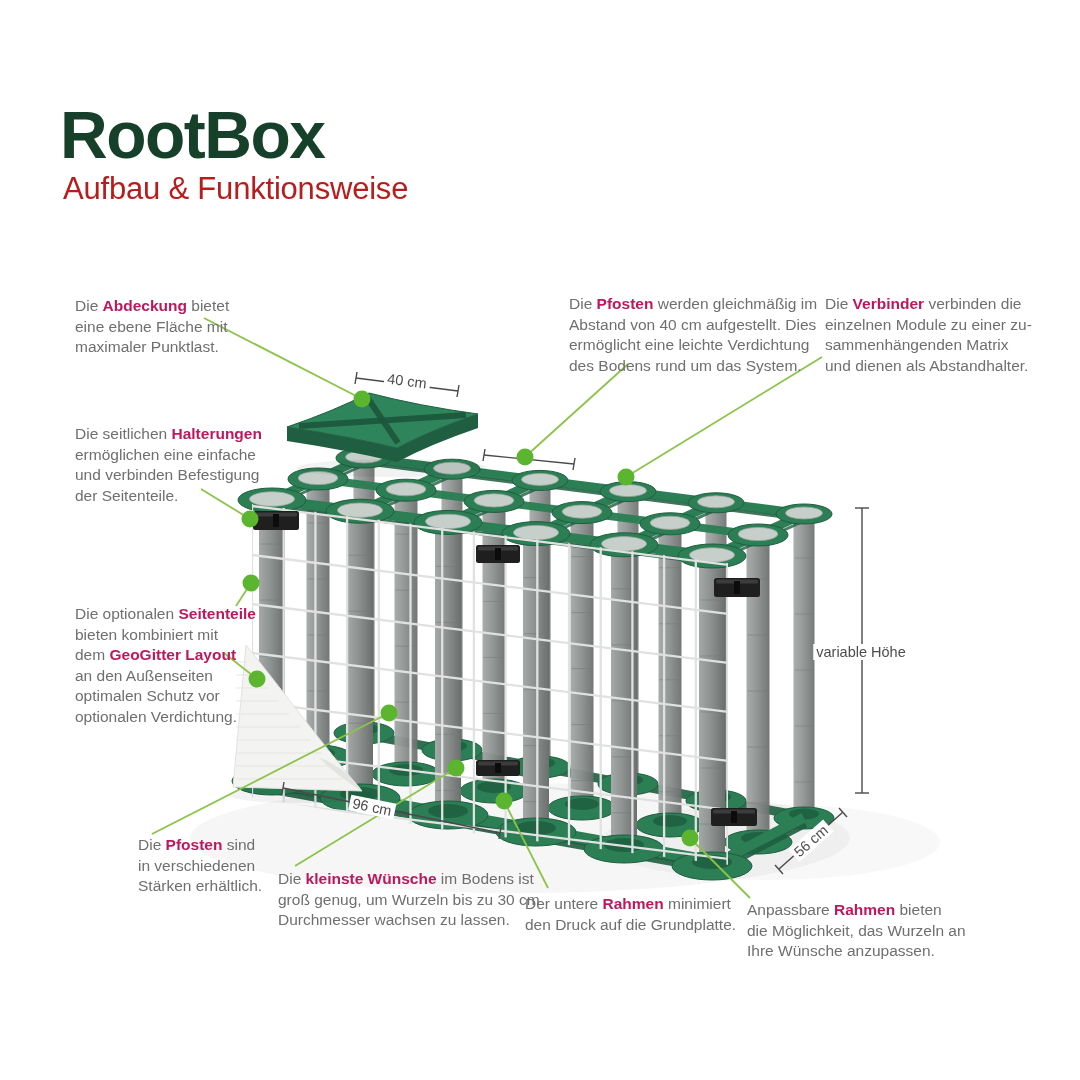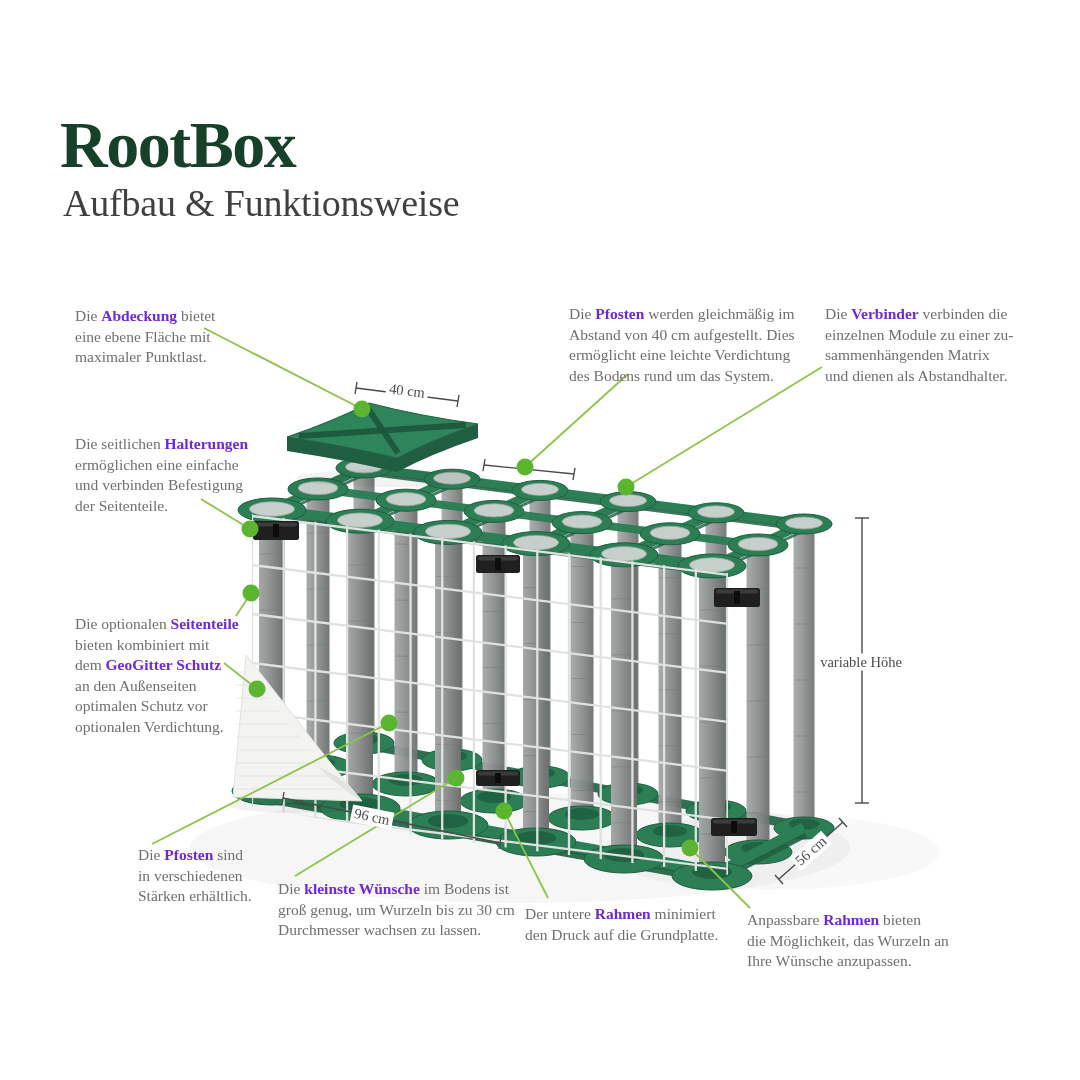--- a/index.html
+++ b/index.html
@@ -1,35 +1,35 @@
 <!DOCTYPE html>
 <html><head>
 <meta charset="utf-8">
 <style>
   html,body{margin:0;padding:0;}
   body{
     width:1080px;height:1080px;position:relative;overflow:hidden;
     background:#ffffff;
     font-family:"Liberation Sans", sans-serif;
   }
-  .stage{position:absolute;left:0;top:10px;width:1080px;height:828px;font-family:Liberation Serif, serif;}
+  .stage{position:absolute;left:0;top:0;width:1080px;height:828px;}
   svg.illu{position:absolute;left:0;top:0;}
   .title{
     position:absolute;left:60px;top:97px;
     font-size:66px;font-weight:700;color:#17402a;letter-spacing:-1.5px;
   }
   .subtitle{
     position:absolute;left:63px;top:171px;
-    font-size:38px;font-weight:400;color:#404040;letter-spacing:-0.2px;
+    font-size:31px;font-weight:400;color:#b91c1c;letter-spacing:-0.2px;
   }
   .ann{
     position:absolute;font-size:15.5px;line-height:20.6px;color:#6f6f6f;
     white-space:nowrap;
   }
-  .ann .kw{color:#6d28d9;font-weight:700;}
+  .ann .kw{color:#be185d;font-weight:700;}
   .dim{
     position:absolute;font-size:14.5px;color:#4d4d4d;background:#ffffff;
     padding:0 3px;white-space:nowrap;
     transform:translate(-50%,-50%) rotate(var(--r,0deg));
   }
 </style>
 </head>
 <body>
 
 <div class="stage">
@@ -362,21 +362,21 @@
       </g>
   </svg>
 
   <div class="title">RootBox</div>
   <div class="subtitle">Aufbau &amp; Funktionsweise</div>
 
   <div class="ann" style="left:75px;top:296px"><span>Die </span><span class="kw">Abdeckung</span><span> bietet</span><br><span>eine ebene Fläche mit</span><br><span>maximaler Punktlast.</span></div>
   <div class="ann" style="left:569px;top:294px"><span>Die </span><span class="kw">Pfosten</span><span> werden gleichmäßig im</span><br><span>Abstand von 40 cm aufgestellt. Dies</span><br><span>ermöglicht eine leichte Verdichtung</span><br><span>des Bodens rund um das System.</span></div>
   <div class="ann" style="left:825px;top:294px"><span>Die </span><span class="kw">Verbinder</span><span> verbinden die</span><br><span>einzelnen Module zu einer zu-</span><br><span>sammenhängenden Matrix</span><br><span>und dienen als Abstandhalter.</span></div>
   <div class="ann" style="left:75px;top:424px"><span>Die seitlichen </span><span class="kw">Halterungen</span><span></span><br><span>ermöglichen eine einfache</span><br><span>und verbinden Befestigung</span><br><span>der Seitenteile.</span></div>
-  <div class="ann" style="left:75px;top:604px"><span>Die optionalen </span><span class="kw">Seitenteile</span><span></span><br><span>bieten kombiniert mit</span><br><span>dem </span><span class="kw">GeoGitter Schutz</span><span></span><br><span>an den Außenseiten</span><br><span>optimalen Schutz vor</span><br><span>optionalen Verdichtung.</span></div>
+  <div class="ann" style="left:75px;top:604px"><span>Die optionalen </span><span class="kw">Seitenteile</span><span></span><br><span>bieten kombiniert mit</span><br><span>dem </span><span class="kw">GeoGitter Layout</span><span></span><br><span>an den Außenseiten</span><br><span>optimalen Schutz vor</span><br><span>optionalen Verdichtung.</span></div>
   <div class="ann" style="left:138px;top:835px"><span>Die </span><span class="kw">Pfosten</span><span> sind</span><br><span>in verschiedenen</span><br><span>Stärken erhältlich.</span></div>
   <div class="ann" style="left:278px;top:869px"><span>Die </span><span class="kw">kleinste Wünsche</span><span> im Bodens ist</span><br><span>groß genug, um Wurzeln bis zu 30 cm</span><br><span>Durchmesser wachsen zu lassen.</span></div>
   <div class="ann" style="left:525px;top:894px"><span>Der untere </span><span class="kw">Rahmen</span><span> minimiert</span><br><span>den Druck auf die Grundplatte.</span></div>
   <div class="ann" style="left:747px;top:900px"><span>Anpassbare </span><span class="kw">Rahmen</span><span> bieten</span><br><span>die Möglichkeit, das Wurzeln an</span><br><span>Ihre Wünsche anzupassen.</span></div>
 
   <div class="dim" style="left:407px;top:381px;--r:7.2deg">40 cm</div>
   <div class="dim" style="left:372px;top:807px;--r:11.5deg">96 cm</div>
   <div class="dim" style="left:811px;top:841px;--r:-41.5deg">56 cm</div>
   <div class="dim" style="left:861px;top:652px">variable Höhe</div>
 

